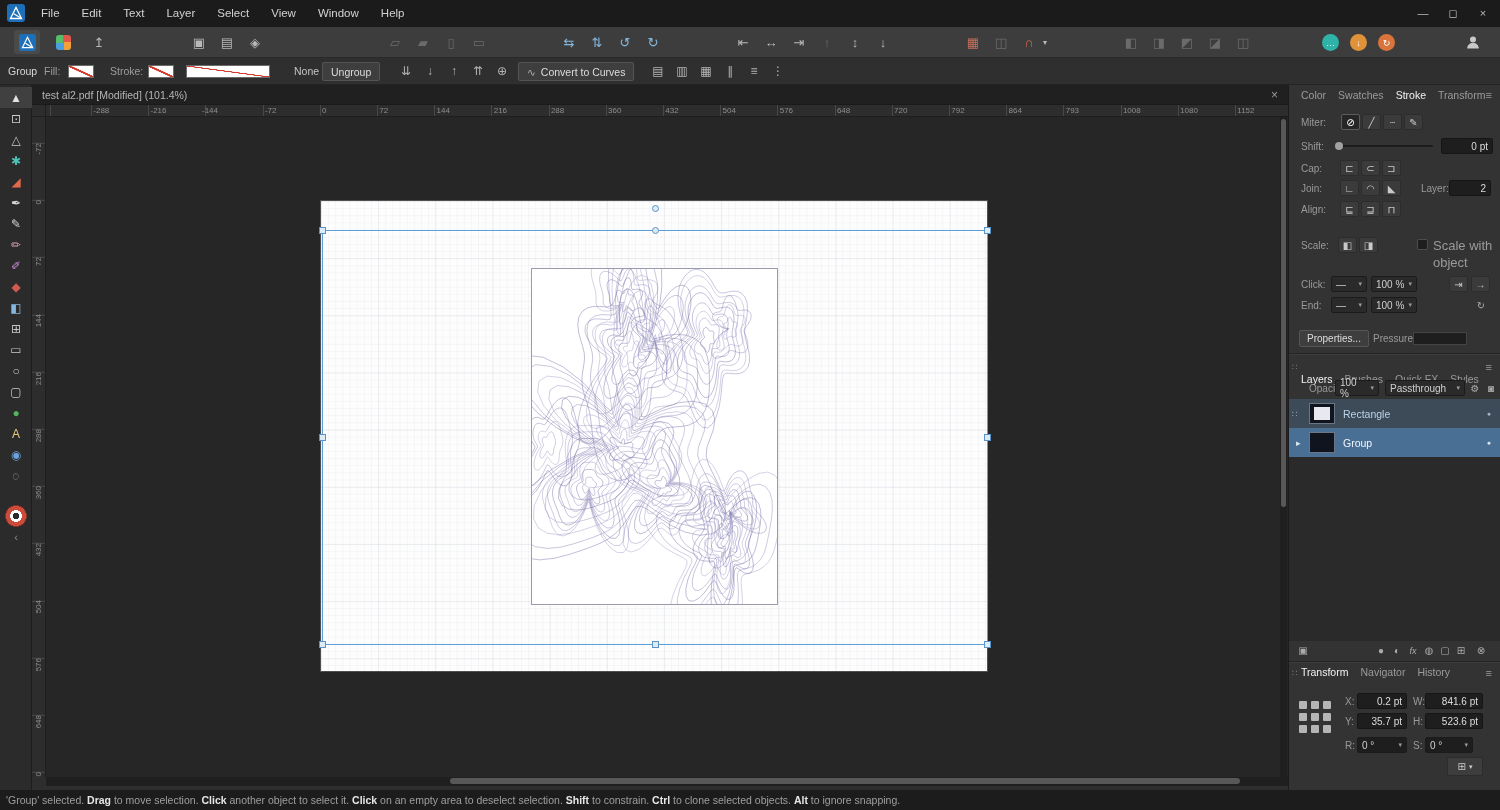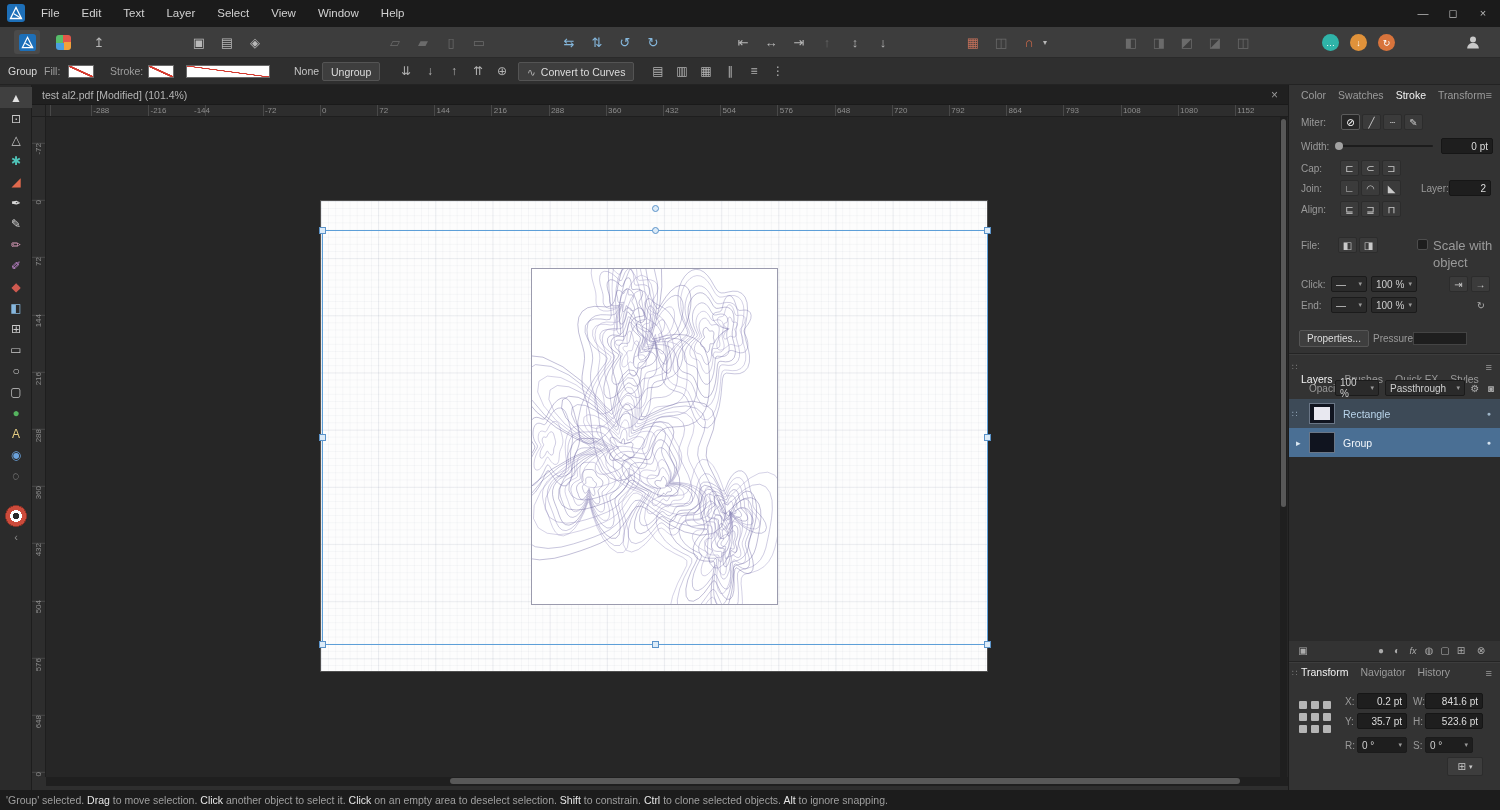--- a/index.html
+++ b/index.html
@@ -82,21 +82,21 @@
 .lthumb i{position:absolute;left:4px;top:3px;right:4px;bottom:3px;background:#e8e8f0;}
 .lname{margin-left:8px;font-size:10.5px;}
 .ldot{position:absolute;right:10px;font-size:7px;}
 .lgrip{position:absolute;left:3px;color:#8fa2b5;font-size:9px;}
 .lchev{position:absolute;left:7px;color:#dce8f2;font-size:9px;}
 #anchor{position:absolute;left:10px;top:616px;display:grid;grid-template-columns:repeat(3,8px);grid-template-rows:repeat(3,8px);gap:4px;}
 #anchor span{background:#b5b5b5;border-radius:1px;}
 
 
 #statusbar{position:absolute;left:0;top:790px;width:1500px;height:20px;background:#1c1c1c;line-height:20px;padding-left:6px;font-size:10.5px;color:#9f9f9f;white-space:pre;overflow:hidden;}
-#statusbar .sb-b{font-weight:normal;color:#e6e6e6;}
+#statusbar .sb-b{font-weight:bold;color:#e6e6e6;}
 </style>
 </head>
 <body>
 
 <div id="app">
 
   <div id="menubar">
     <span class="abs" style="left:7px;top:4px;">
       <svg width="18" height="18" viewBox="0 0 18 18">
           <rect width="18" height="18" rx="3" fill="#1d6fb8"></rect>
@@ -289,21 +289,21 @@
 
   <div id="tabbar">
     <span id="doc-title">test al2.pdf [Modified] (101.4%)</span>
     <span id="doc-close">×</span>
   </div>
 
   <div id="corner"></div>
   <div id="hruler">
       <span class="rlbl" style="left: 45.3px;">-288</span>
       <span class="rlbl" style="left: 102.5px;">-216</span>
-      <span class="rlbl" style="left: 146px;">-144</span>
+      <span class="rlbl" style="left: 154px;">-144</span>
       <span class="rlbl" style="left: 216.9px;">-72</span>
       <span class="rlbl" style="left: 274.1px;">0</span>
       <span class="rlbl" style="left: 331.3px;">72</span>
       <span class="rlbl" style="left: 388.5px;">144</span>
       <span class="rlbl" style="left: 445.7px;">216</span>
       <span class="rlbl" style="left: 502.9px;">288</span>
       <span class="rlbl" style="left: 560.1px;">360</span>
       <span class="rlbl" style="left: 617.3px;">432</span>
       <span class="rlbl" style="left: 674.5px;">504</span>
       <span class="rlbl" style="left: 731.7px;">576</span>
@@ -445,21 +445,21 @@
     <span class="pmenu" style="top:0">≡</span>
 
     <div class="prow" style="top:29px">
       <span class="plbl" style="left:12px">Miter:</span>
       <span class="sbtn sel" style="left:52px">⊘</span>
       <span class="sbtn" style="left:73px">╱</span>
       <span class="sbtn" style="left:94px">┄</span>
       <span class="sbtn" style="left:115px">✎</span>
     </div>
     <div class="prow" style="top:53px">
-      <span class="plbl" style="left:12px">Width:</span>
+      <span class="plbl" style="left:12px">Shift:</span>
       <span class="slider" style="left:46px;width:98px">
           <span class="knob"></span>
         </span>
       <input class="dinp" style="left: 152px; width: 52px;" readonly="" value="0 pt">
     </div>
     <div class="prow" style="top:75px">
       <span class="plbl" style="left:12px">Cap:</span>
       <span class="sbtn" style="left:51px">⊏</span>
       <span class="sbtn" style="left:72px">⊂</span>
       <span class="sbtn" style="left:93px">⊐</span>
@@ -472,21 +472,21 @@
       <span class="plbl" style="left:132px">Layer:</span>
       <input class="dinp" style="left: 160px; width: 42px;" readonly="" value="2">
     </div>
     <div class="prow" style="top:116px">
       <span class="plbl" style="left:12px">Align:</span>
       <span class="sbtn" style="left:51px">⊑</span>
       <span class="sbtn" style="left:72px">⊒</span>
       <span class="sbtn" style="left:93px">⊓</span>
     </div>
     <div class="prow" style="top:152px">
-      <span class="plbl" style="left:12px">File:</span>
+      <span class="plbl" style="left:12px">Scale:</span>
       <span class="sbtn" style="left:49px">◧</span>
       <span class="sbtn" style="left:70px">◨</span>
       <span class="chk" style="left:128px"></span>
       <span class="plbl" style="left:144px;font-size:13px">Scale with object</span>
     </div>
     <div class="prow" style="top:191px">
       <span class="plbl" style="left:12px">Click:</span>
       <span class="ddown" style="left:42px;width:36px">
           <span>—</span>
           <span class="car">▾</span>

